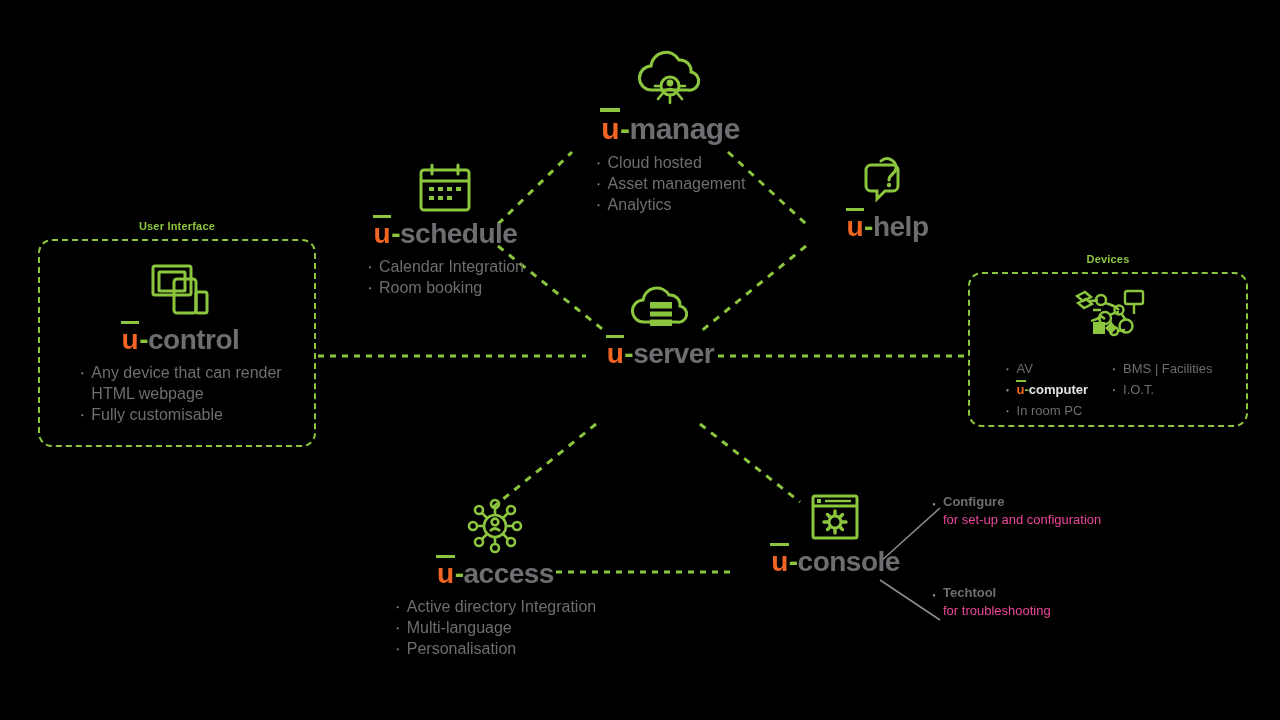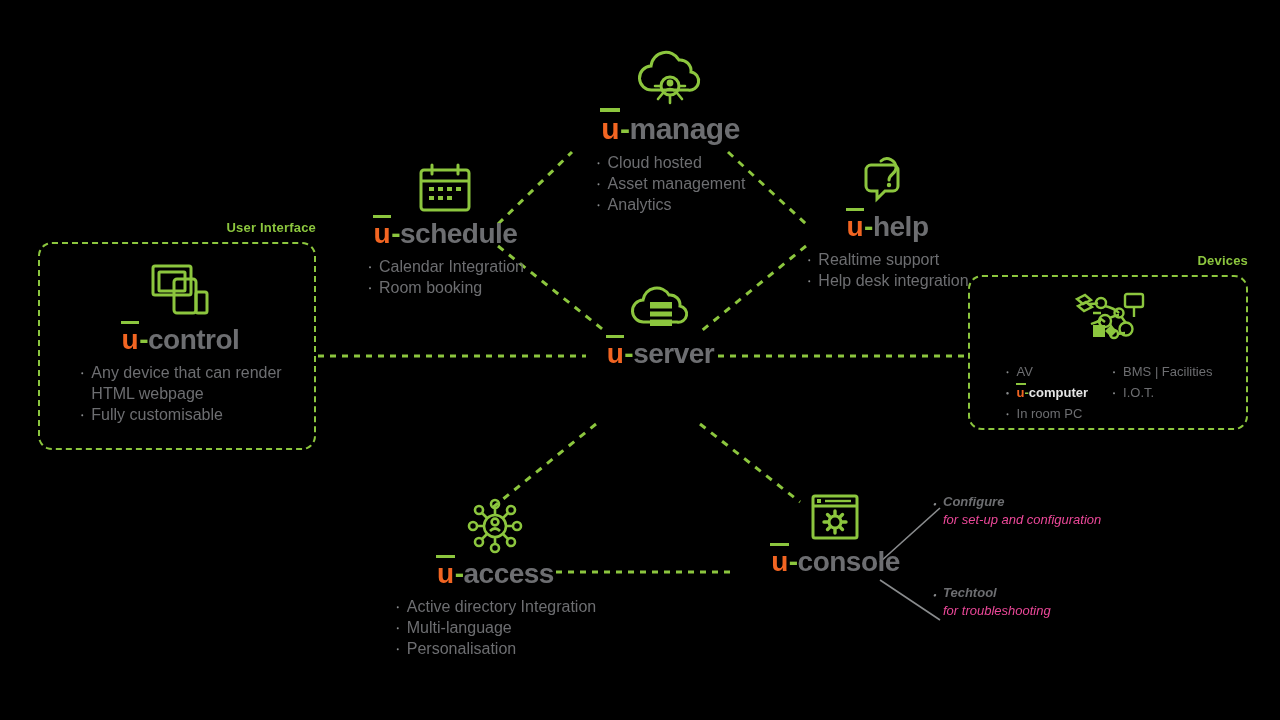--- a/index.html
+++ b/index.html
@@ -41,22 +41,22 @@
   }
   .bullets li::before {
     content: "‧"; position: absolute; left: 2px; top: -1px;
     color: #8a8c8e; font-size: 15px; line-height: 21px;
   }
   .bullets li.nobullet::before { content: ""; }
 
   
   .group { position: absolute; }
   .group-title {
-    text-align: right; color: #8cc63e; font-weight: bold;
-    font-size: 13px; letter-spacing: 0.2px; margin-bottom: 7px;
+    text-align: center; color: #8cc63e; font-weight: bold;
+    font-size: 11px; letter-spacing: 0.2px; margin-bottom: 7px;
   }
   .group-box {
     border: 2px dashed #8cc63e; border-radius: 14px;
     display: flex; flex-direction: column; align-items: center;
   }
 
   
   #group-ui { left: 38px; top: 220px; width: 278px; }
   #group-ui .group-box { height: 208px; padding-top: 18px; }
 
@@ -78,21 +78,21 @@
   #node-control  { left: 60px;  top: 262px; width: 240px; }
   #node-schedule { left: 340px; top: 162px; width: 210px; }
   #node-manage   { left: 560px; top: 46px;  width: 220px; }
   #node-help     { left: 782px; top: 155px; width: 210px; }
   #node-server   { left: 545px; top: 282px; width: 230px; }
   #node-access   { left: 380px; top: 498px; width: 230px; }
   #node-console  { left: 740px; top: 492px; width: 190px; }
 
   
   #console-callouts { position: absolute; left: 930px; top: 494px; width: 250px; }
-  .callout { margin-bottom: 55px; font-style: italic; }
+  .callout { margin-bottom: 55px; }
   .callout .head {
     position: relative; padding-left: 13px;
     color: #6d6e71; font-weight: bold; font-size: 13px; white-space: nowrap;
   }
   .callout .head::before {
     content: "‧"; position: absolute; left: 2px; top: -2px; color: #8a8c8e; font-size: 15px;
   }
   .callout .sub {
     padding-left: 13px; color: #ec4899; font-size: 13px;
     line-height: 21px; white-space: nowrap;
@@ -250,24 +250,20 @@
           <path d="M12 10 h22 a5 5 0 0 1 5 5 v16 a5 5 0 0 1 -5 5 h-8 l-8 8 v-8 h-6 a5 5 0 0 1 -5 -5 v-16 a5 5 0 0 1 5 -5z"></path>
           <path d="M22 6 a9 9 0 0 1 15 7 c0 6 -7 6 -7 12" stroke-linecap="round"></path>
           <circle cx="30" cy="30" r="2.2" fill="#8cc63e" stroke="none"></circle>
         </svg>
       </span>
       <div class="wordmark" style="font-size:28px;">
         <span class="u">u</span>
           <span class="dash">-</span>
           <span>help</span>
       </div>
-      <ul class="bullets" id="bul-help">
-          <li>Realtime support</li>
-          <li>Help desk integration</li>
-        </ul>
     </div>
   </div>
 
   <div class="node" id="node-server">
     <div class="node-inner">
       <span class="icon">
         <svg width="72" height="52" viewBox="0 0 72 52" fill="none" stroke="#8cc63e" stroke-width="3">
           <path d="M20 40 a11 11 0 0 1 -1 -22 a14 14 0 0 1 26 -5 a10 10 0 0 1 11 11 a8 8 0 0 1 -3 16 z"></path>
           <rect x="26" y="20" width="22" height="24" fill="#8cc63e" stroke="none"></rect>
           <path d="M26 28 h22 M26 36 h22" stroke="#000" stroke-width="3"></path>

